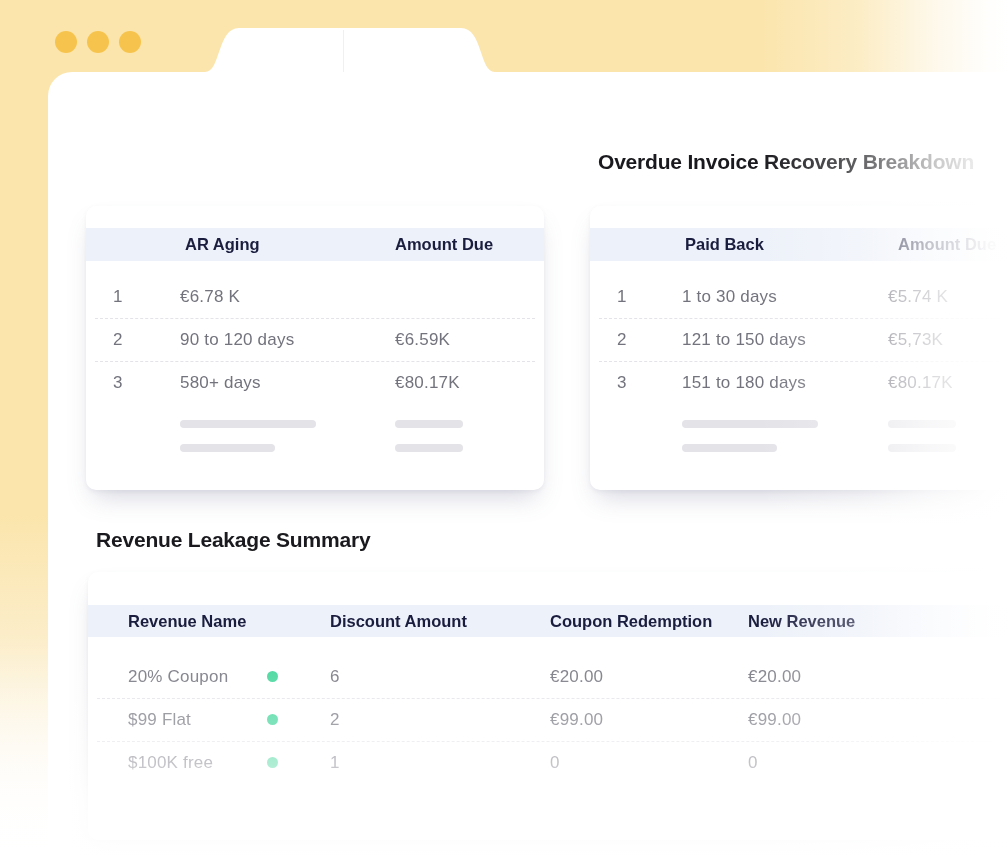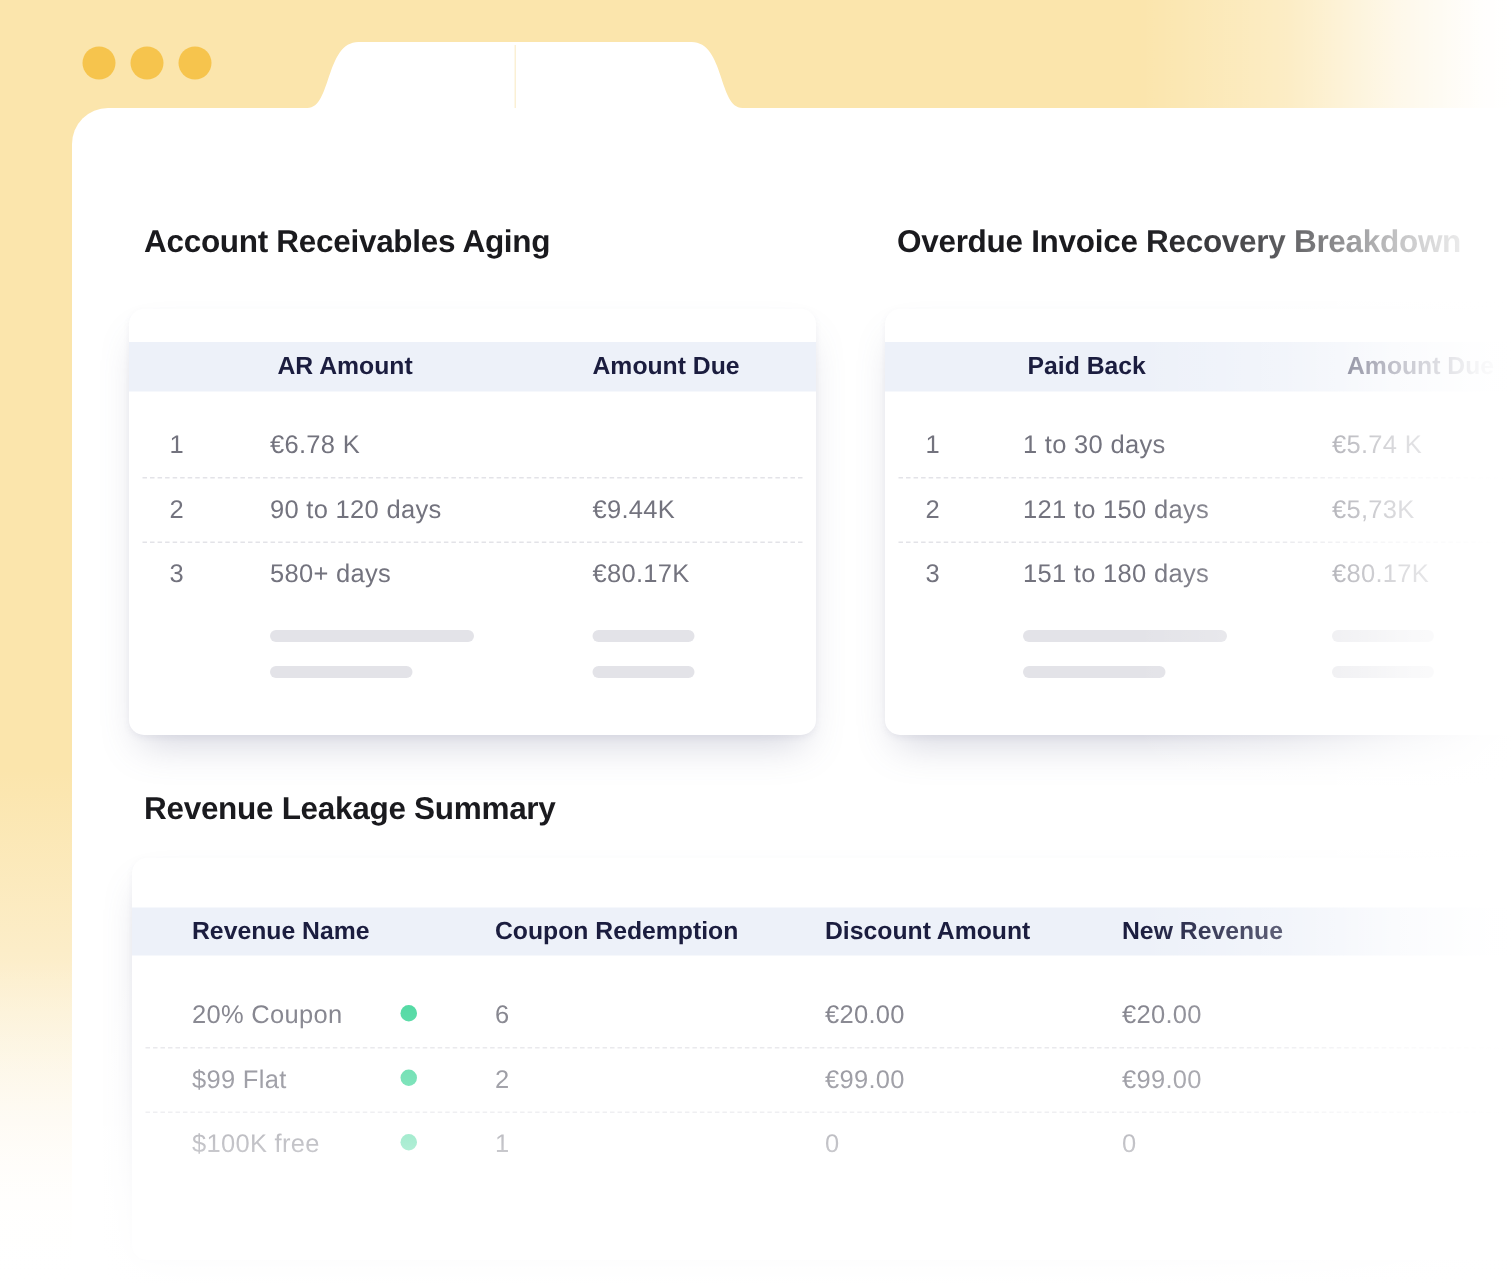--- a/index.html
+++ b/index.html
@@ -57,39 +57,38 @@
   <span class="dot dot1"></span>
   <span class="dot dot2"></span>
   <span class="dot dot3"></span>
   <svg class="tab" viewBox="0 0 290 44" preserveAspectRatio="none">
     <path d="M0,44 C16,44 12,0 34,0 L256,0 C278,0 274,44 290,44 Z" fill="#ffffff"></path>
   </svg>
   <div class="tab-seam"></div>
 
   <div class="window">
 
-    <div class="section-title t1">Account Receivables Aging</div>
     <div class="section-title t2">Overdue Invoice Recovery Breakdown</div>
     <div class="section-title t3">Revenue Leakage Summary</div>
 
     <div class="card card1">
       <div class="band">
-        <span class="hdr hdr-abs h-a">AR Amount</span>
+        <span class="hdr hdr-abs h-a">AR Aging</span>
         <span class="hdr hdr-abs h-b">Amount Due</span>
       </div>
       <div class="rows">
         <div class="trow">
           <span class="cell">1</span>
           <span class="cell">€6.78 K</span>
         </div>
         <div class="divider"></div>
         <div class="trow">
           <span class="cell">2</span>
           <span class="cell">90 to 120 days</span>
-          <span class="cell">€9.44K</span>
+          <span class="cell">€6.59K</span>
         </div>
         <div class="divider"></div>
         <div class="trow">
           <span class="cell">3</span>
           <span class="cell">580+ days</span>
           <span class="cell">€80.17K</span>
         </div>
       </div>
       <div class="sk-rows">
         <div class="sk-row">
@@ -141,22 +140,22 @@
             <span class="sk sk-amt"></span>
         </div>
       </div>
     </div>
 
     <div class="card card3">
       <div class="band">
         <div class="hdr-grid">
           <span class="hdr">Revenue Name</span>
           <span></span>
+          <span class="hdr">Discount Amount</span>
           <span class="hdr">Coupon Redemption</span>
-          <span class="hdr">Discount Amount</span>
           <span class="hdr">New Revenue</span>
         </div>
       </div>
       <div class="rows">
         <div class="trow">
           <span class="cell">20% Coupon</span>
           <span><span class="dot-green"></span></span>
           <span class="cell">6</span>
           <span class="cell">€20.00</span>
           <span class="cell">€20.00</span>

